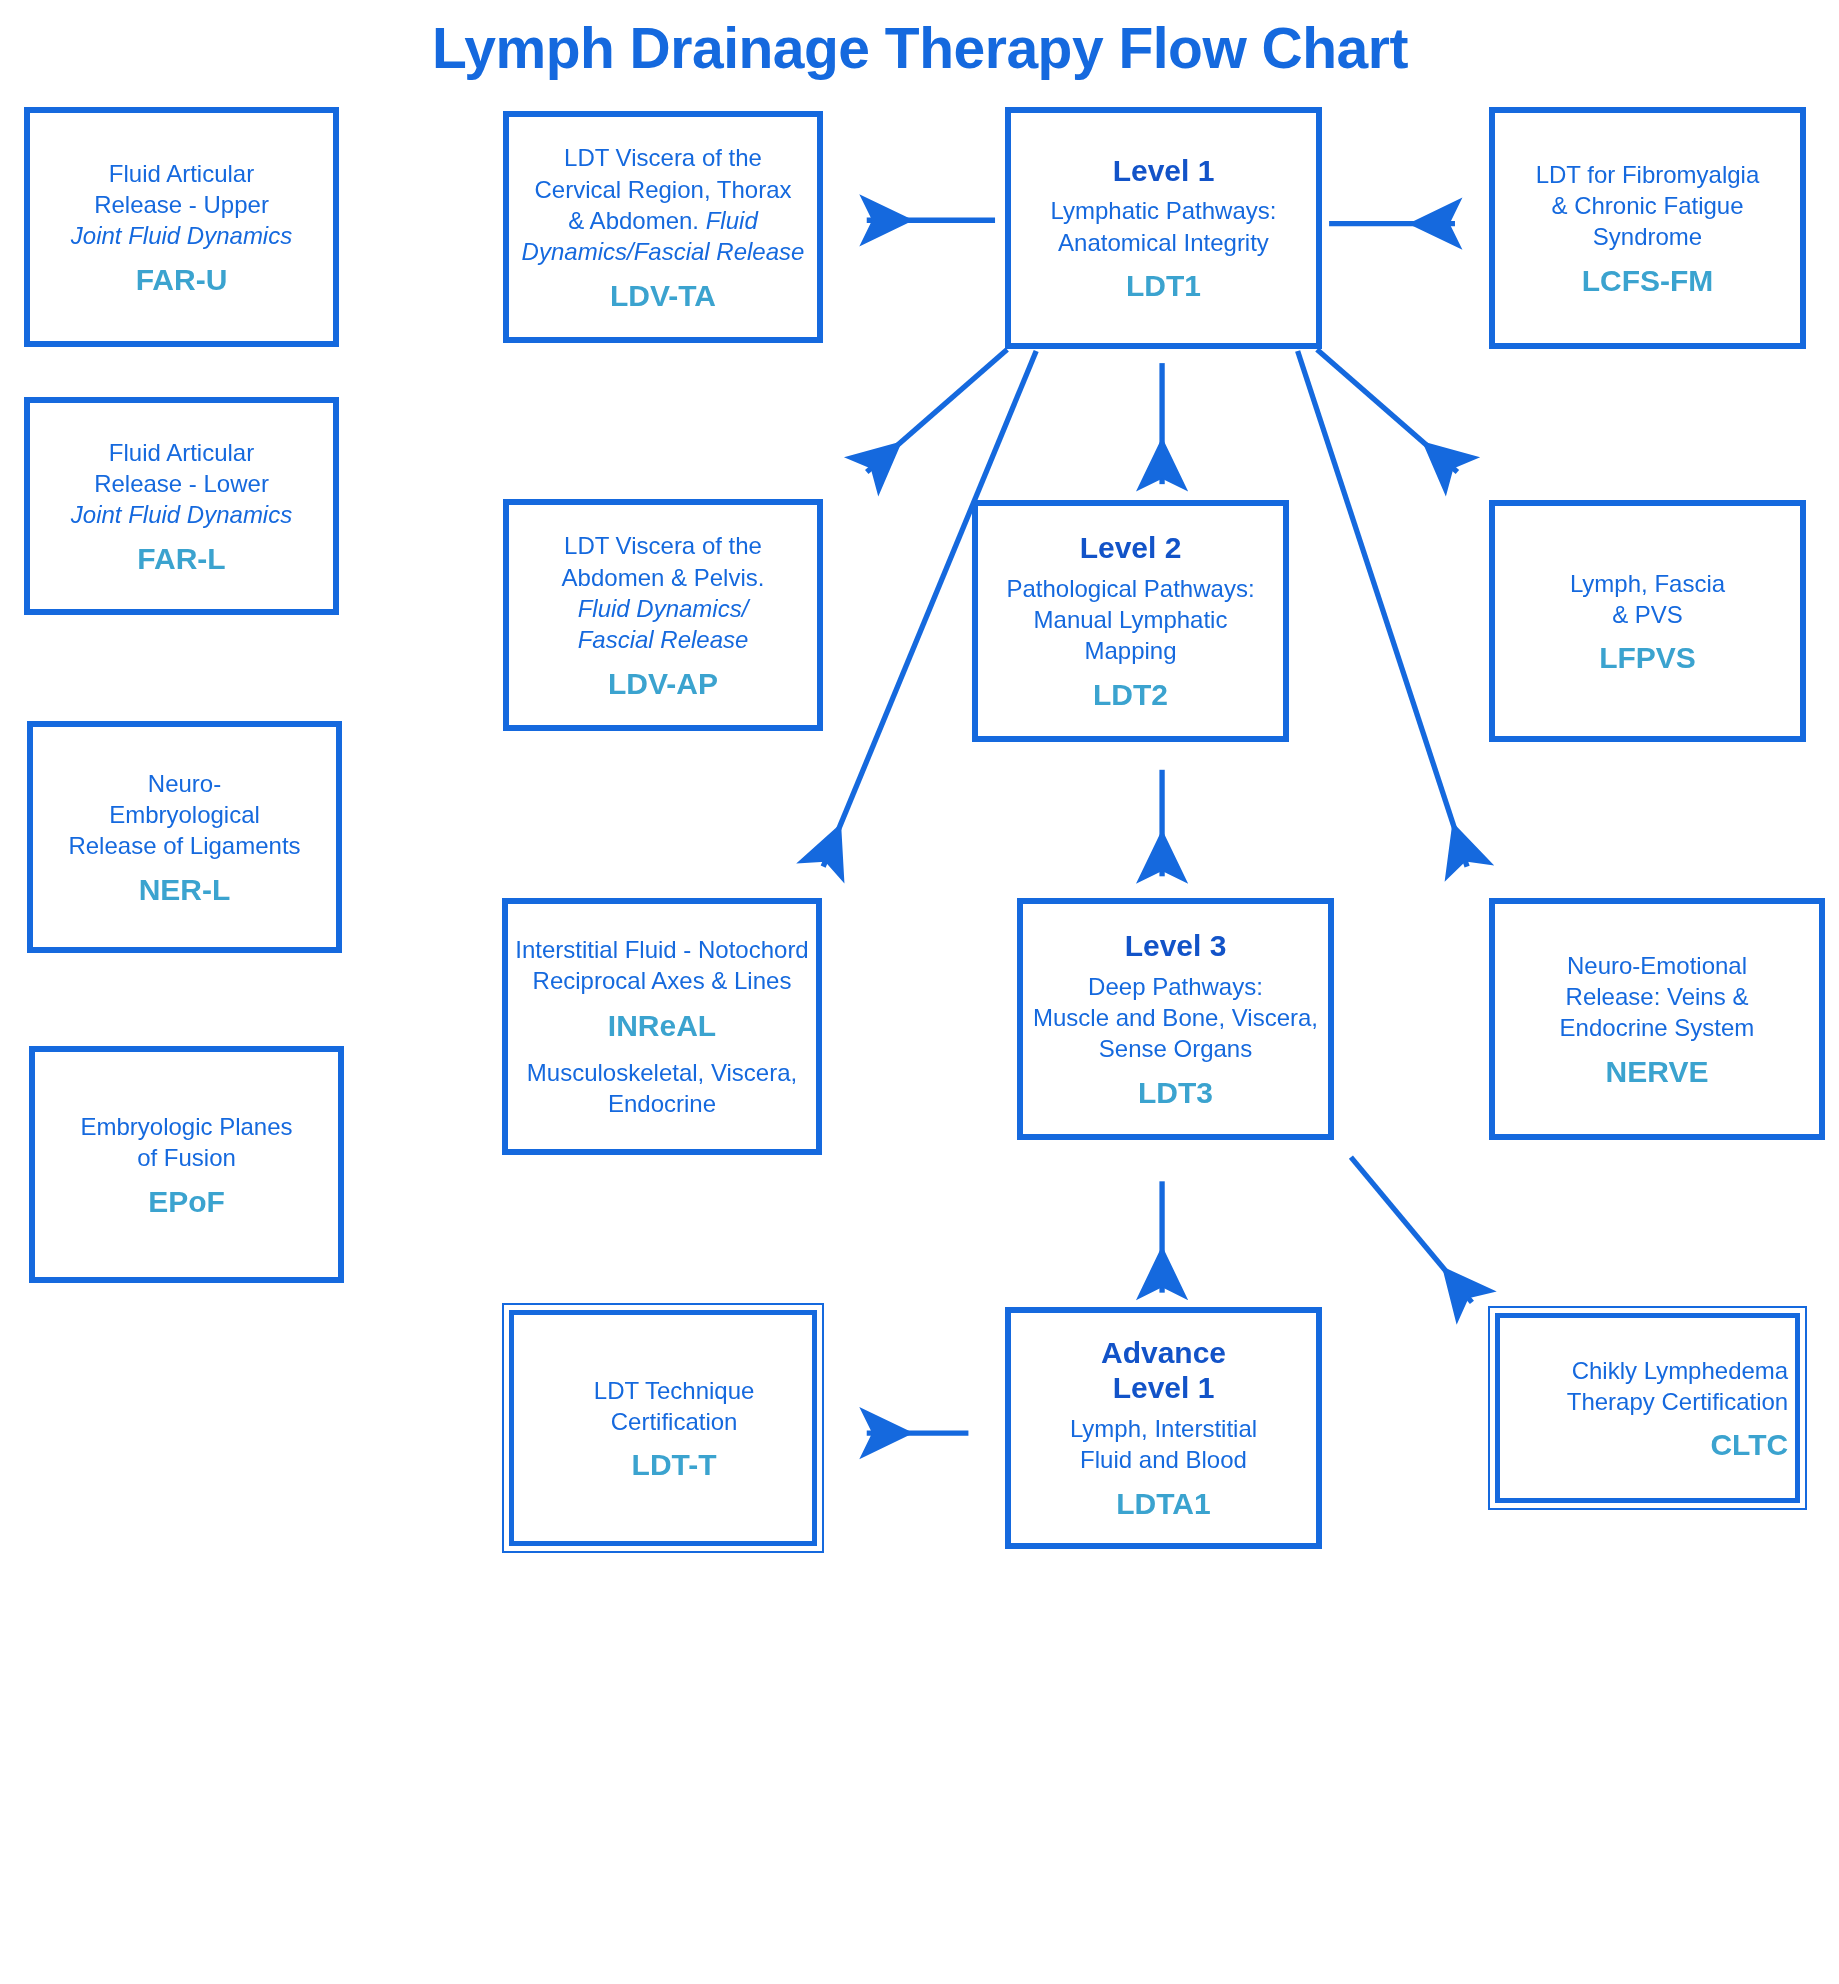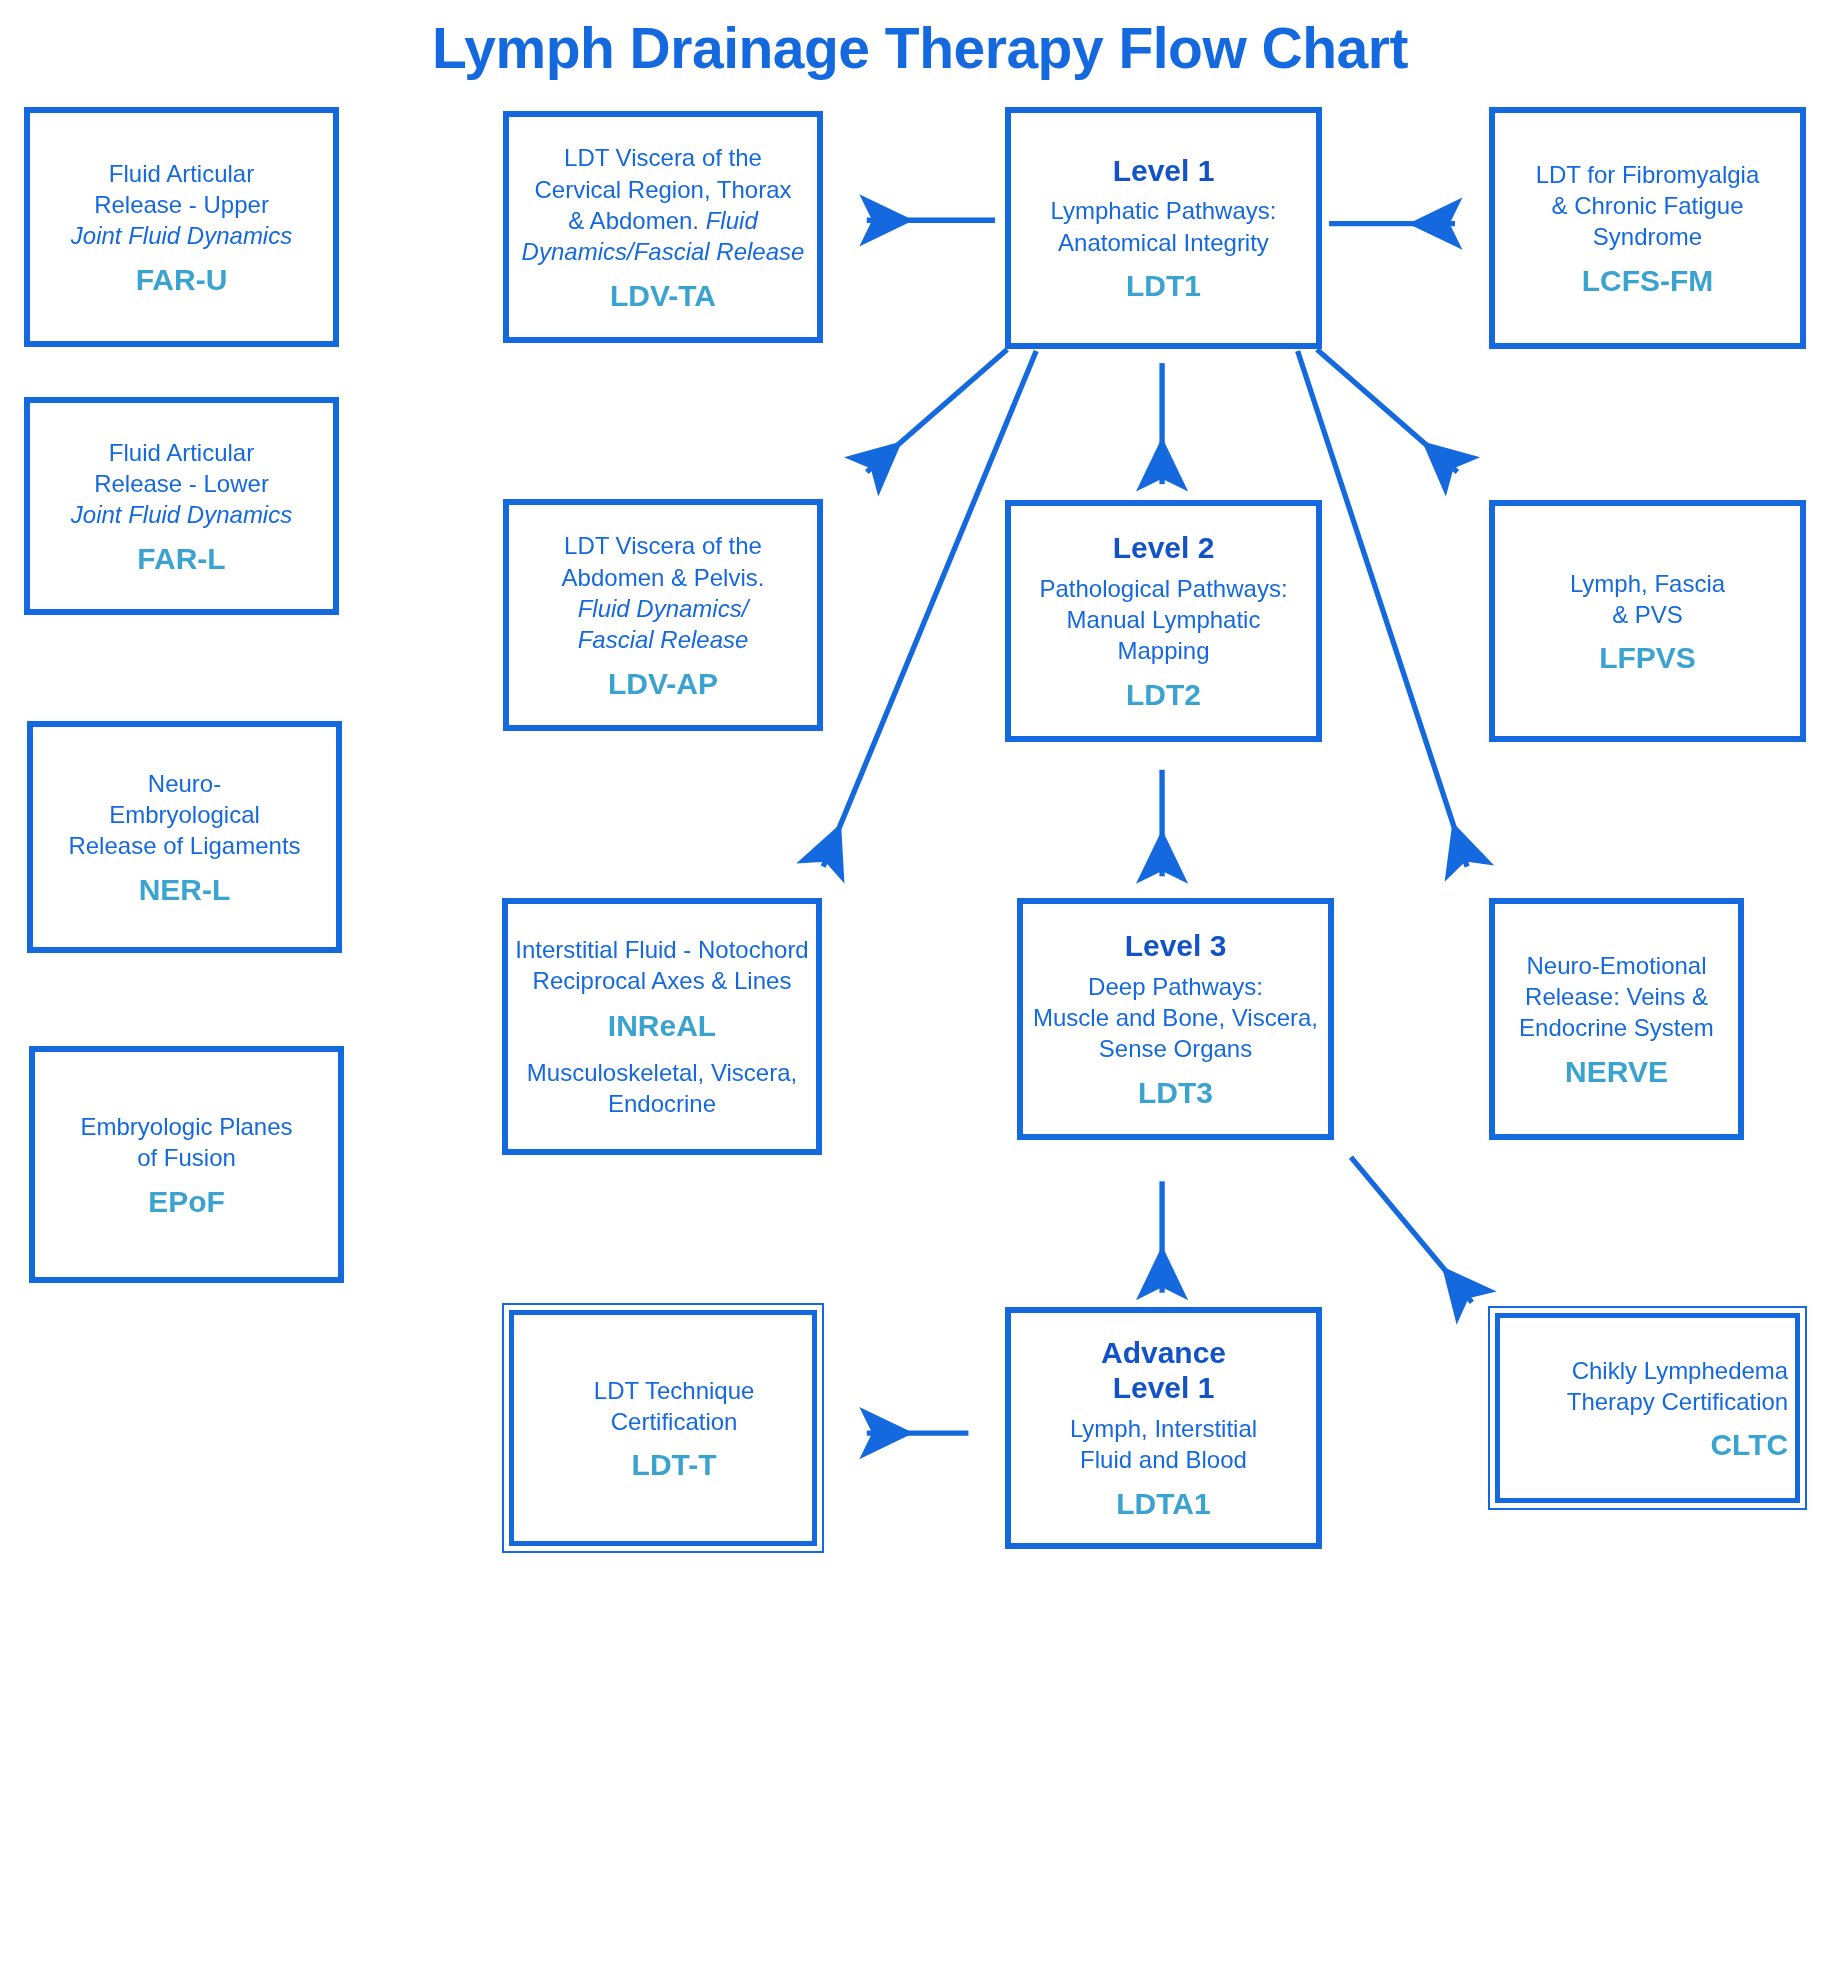--- a/index.html
+++ b/index.html
@@ -187,21 +187,21 @@
     <div class="code">LDT-T</div>
   </div>
 
   <div class="node" style="left:1005px; top:107px; width:317px; height:242px;">
     <div class="heading">Level 1</div>
     <div class="body">Lymphatic Pathways:</div>
     <div class="body">Anatomical Integrity</div>
     <div class="code">LDT1</div>
   </div>
 
-  <div class="node" style="left:1005px; top:500px; width:317px; height:242px;">
+  <div class="node" style="left:972px; top:500px; width:317px; height:242px;">
     <div class="heading">Level 2</div>
     <div class="body">Pathological Pathways:</div>
     <div class="body">Manual Lymphatic</div>
     <div class="body">Mapping</div>
     <div class="code">LDT2</div>
   </div>
 
   <div class="node" style="left:1005px; top:898px; width:317px; height:242px;margin-left:12px;">
     <div class="heading">Level 3</div>
     <div class="body">Deep Pathways:</div>
@@ -224,21 +224,21 @@
     <div class="body">Syndrome</div>
     <div class="code">LCFS-FM</div>
   </div>
 
   <div class="node" style="left:1489px; top:500px; width:317px; height:242px;">
     <div class="body">Lymph, Fascia</div>
     <div class="body">&amp; PVS</div>
     <div class="code">LFPVS</div>
   </div>
 
-  <div class="node" style="left:1489px; top:898px; width:255px; height:242px;">
+  <div class="node" style="left:1489px; top:898px; width:336px; height:242px;">
     <div class="body">Neuro-Emotional</div>
     <div class="body">Release: Veins &amp;</div>
     <div class="body">Endocrine System</div>
     <div class="code">NERVE</div>
   </div>
 
   <div class="node double" style="left:1495px; top:1313px; width:305px; height:190px;align-items:flex-end;">
     <div class="body">Chikly Lymphedema</div>
     <div class="body">Therapy Certification</div>
     <div class="code">CLTC</div>

